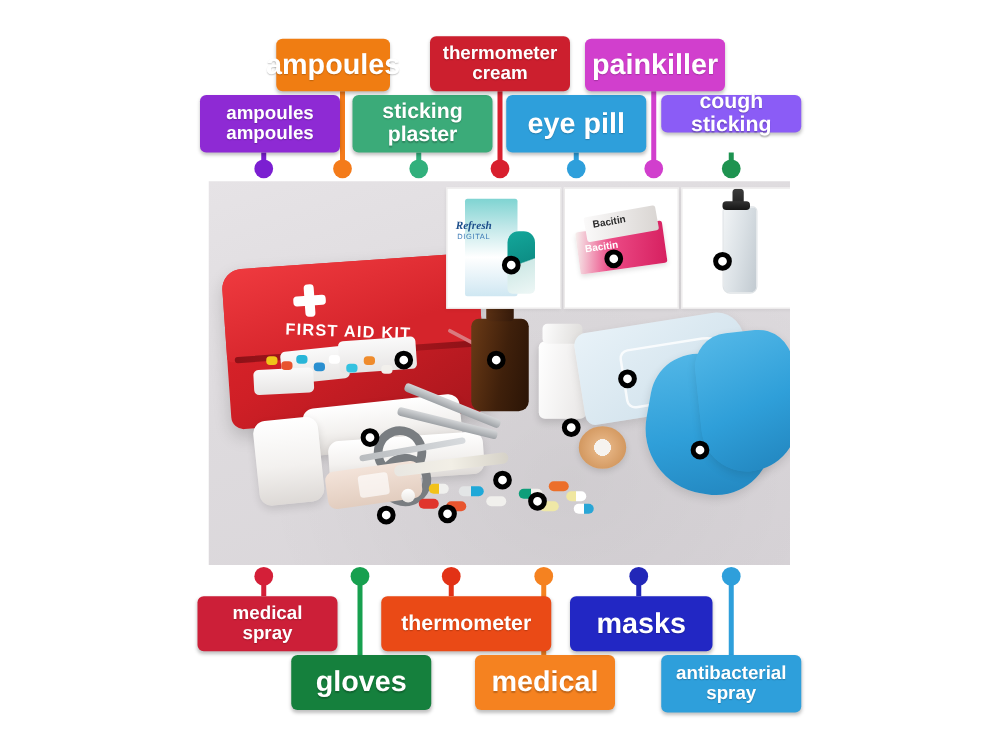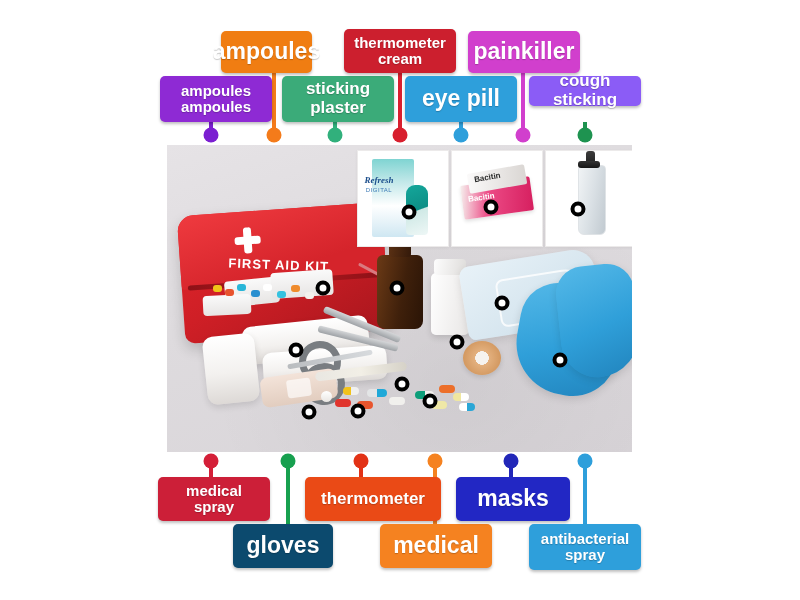--- a/index.html
+++ b/index.html
@@ -525,21 +525,21 @@
       <div class="stem" style="background: rgb(212, 31, 56); left: 209px; top: 461px; height: 16px;"></div>
       <div class="stemdot" style="left: 211px; top: 461px; background: rgb(212, 31, 56);"></div>
       <div class="label small" style="left: 158px; top: 477px; width: 112px; height: 44px; background: rgb(204, 31, 56);">
         <div>
           <div>medical</div>
           <div>spray</div>
         </div>
       </div>
       <div class="stem" style="background: rgb(23, 160, 79); left: 286px; top: 461px; height: 63px;"></div>
       <div class="stemdot" style="left: 288px; top: 461px; background: rgb(23, 160, 79);"></div>
-      <div class="label xlarge" style="left: 233px; top: 524px; width: 100px; height: 44px; background: #0c4a6e;">
+      <div class="label xlarge" style="left: 233px; top: 524px; width: 112px; height: 44px; background: #15803d;">
         <div>gloves</div>
       </div>
       <div class="stem" style="background: rgb(226, 50, 22); left: 359px; top: 461px; height: 16px;"></div>
       <div class="stemdot" style="left: 361px; top: 461px; background: rgb(226, 50, 22);"></div>
       <div class="label medium" style="left: 305px; top: 477px; width: 136px; height: 44px; background: rgb(234, 74, 22);">
         <div>thermometer</div>
       </div>
       <div class="stem" style="background: rgb(245, 130, 32); left: 433px; top: 461px; height: 63px;"></div>
       <div class="stemdot" style="left: 435px; top: 461px; background: rgb(245, 130, 32);"></div>
       <div class="label xlarge" style="left: 380px; top: 524px; width: 112px; height: 44px; background: rgb(245, 130, 32);">

